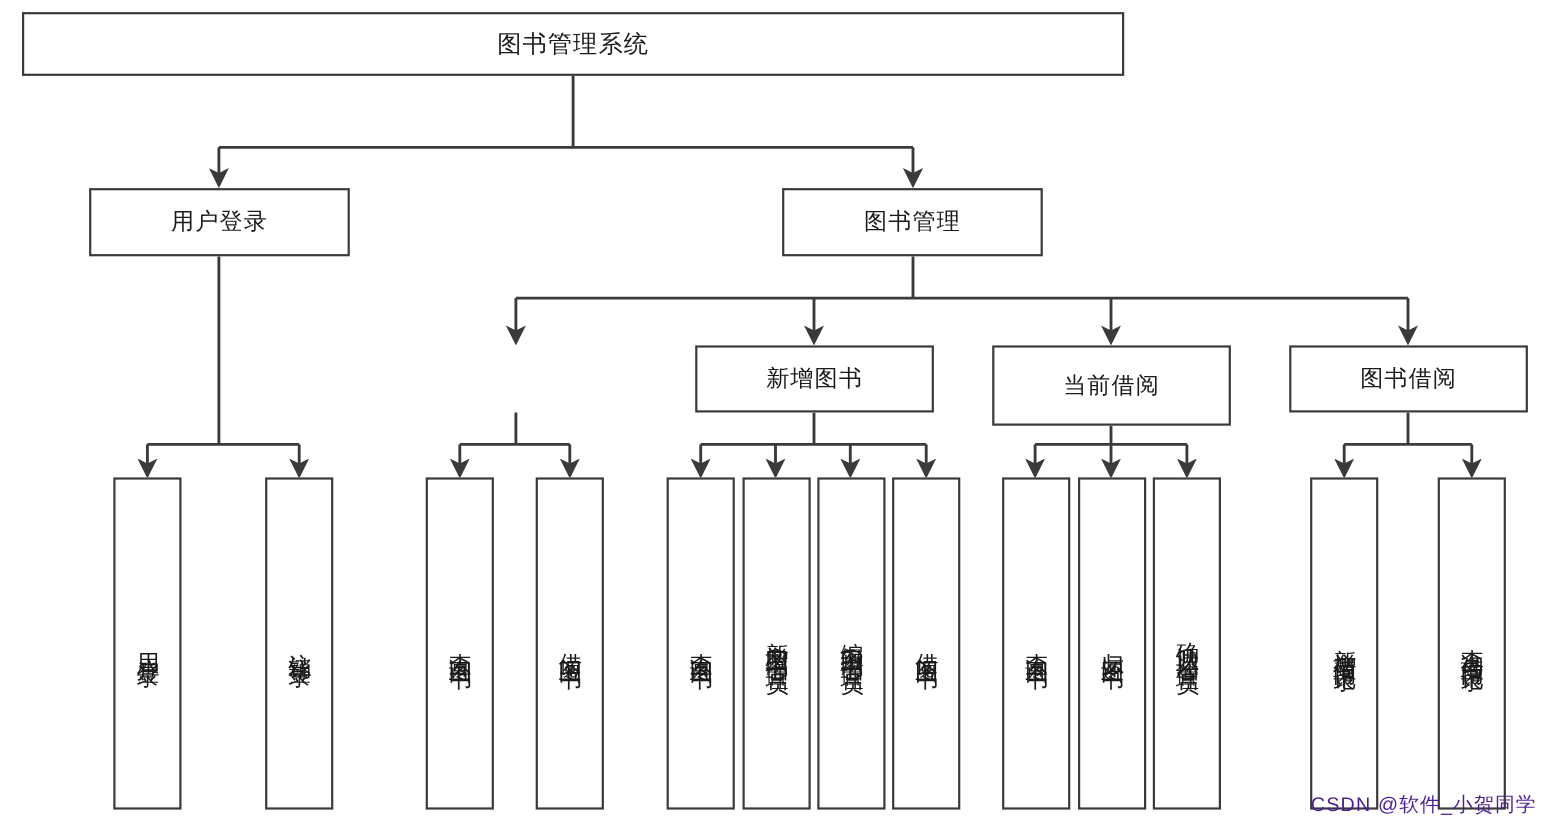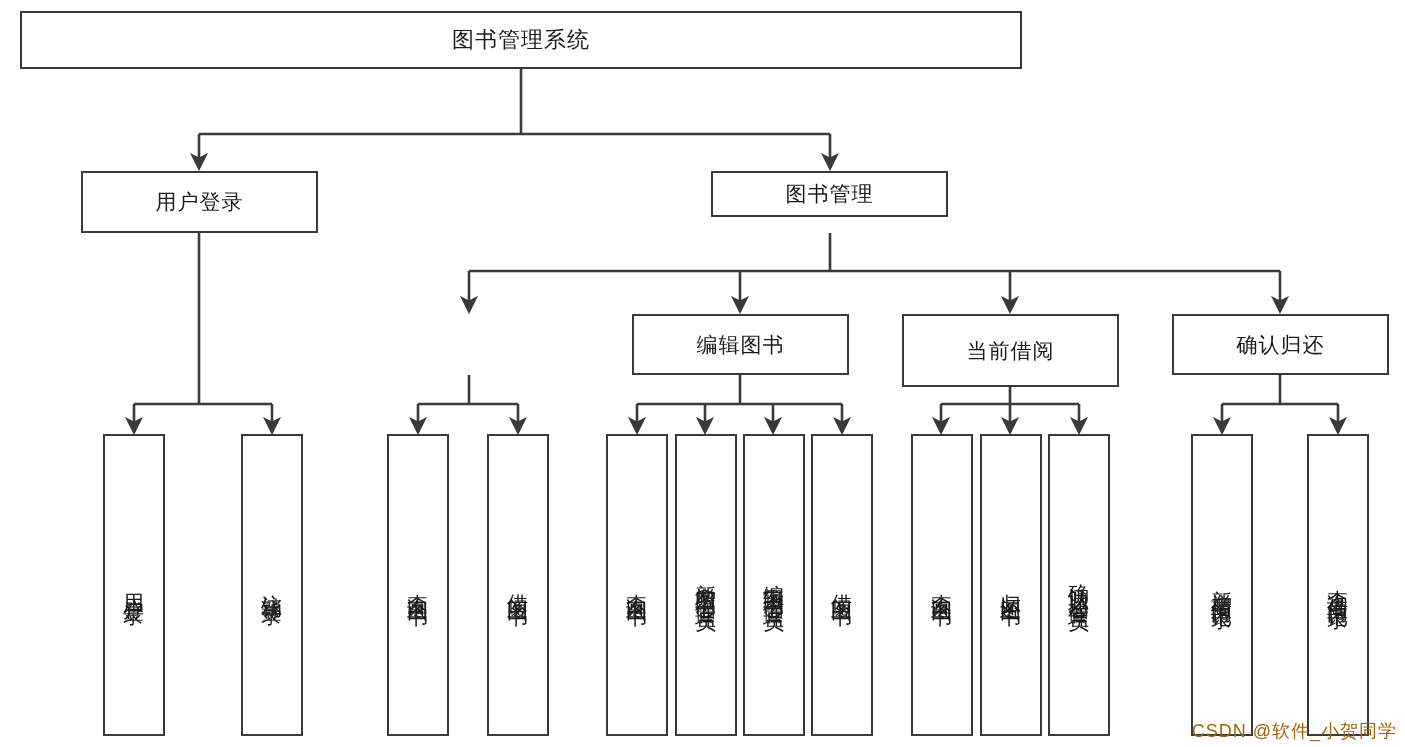--- a/index.html
+++ b/index.html
@@ -55,21 +55,21 @@
     letter-spacing: 4px;
     line-height: 1;
     white-space: nowrap;
     display: block;
   }
   .watermark {
     position: absolute;
     right: 8px;
     bottom: 4px;
     font-size: 18px;
-    color: #a16207;
+    color: #4c1d95;
     letter-spacing: 1px;
     white-space: nowrap;
     user-select: none;
   }
 </style>
 </head>
 <body>
 
 <div id="canvas">
 
@@ -126,32 +126,32 @@
     </g>
   </svg>
 
   <div class="node horiz root" style="left:20px; top:11px; width:1002px; height:58px;">
     <span>图书管理系统</span>
   </div>
 
   <div class="node horiz" style="left:81px; top:171px; width:237px; height:62px;">
     <span>用户登录</span>
   </div>
-  <div class="node horiz" style="left:711px; top:171px; width:237px; height:46px;">
+  <div class="node horiz" style="left:711px; top:171px; width:237px; height:62px;">
     <span>图书管理</span>
   </div>
 
   <div class="node horiz" style="left:632px; top:314px; width:217px; height:61px;">
-    <span>编辑图书</span>
+    <span>新增图书</span>
   </div>
   <div class="node horiz" style="left:902px; top:314px; width:217px; height:73px;">
     <span>当前借阅</span>
   </div>
   <div class="node horiz" style="left:1172px; top:314px; width:217px; height:61px;">
-    <span>确认归还</span>
+    <span>图书借阅</span>
   </div>
 
   <div class="node leaf" style="left:103px; top:434px; width:62px; height:302px;">
     <span class="vtext">用户登录</span>
   </div>
   <div class="node leaf" style="left:241px; top:434px; width:62px; height:302px;">
     <span class="vtext">注销登录</span>
   </div>
 
   <div class="node leaf" style="left:387px; top:434px; width:62px; height:302px;">

